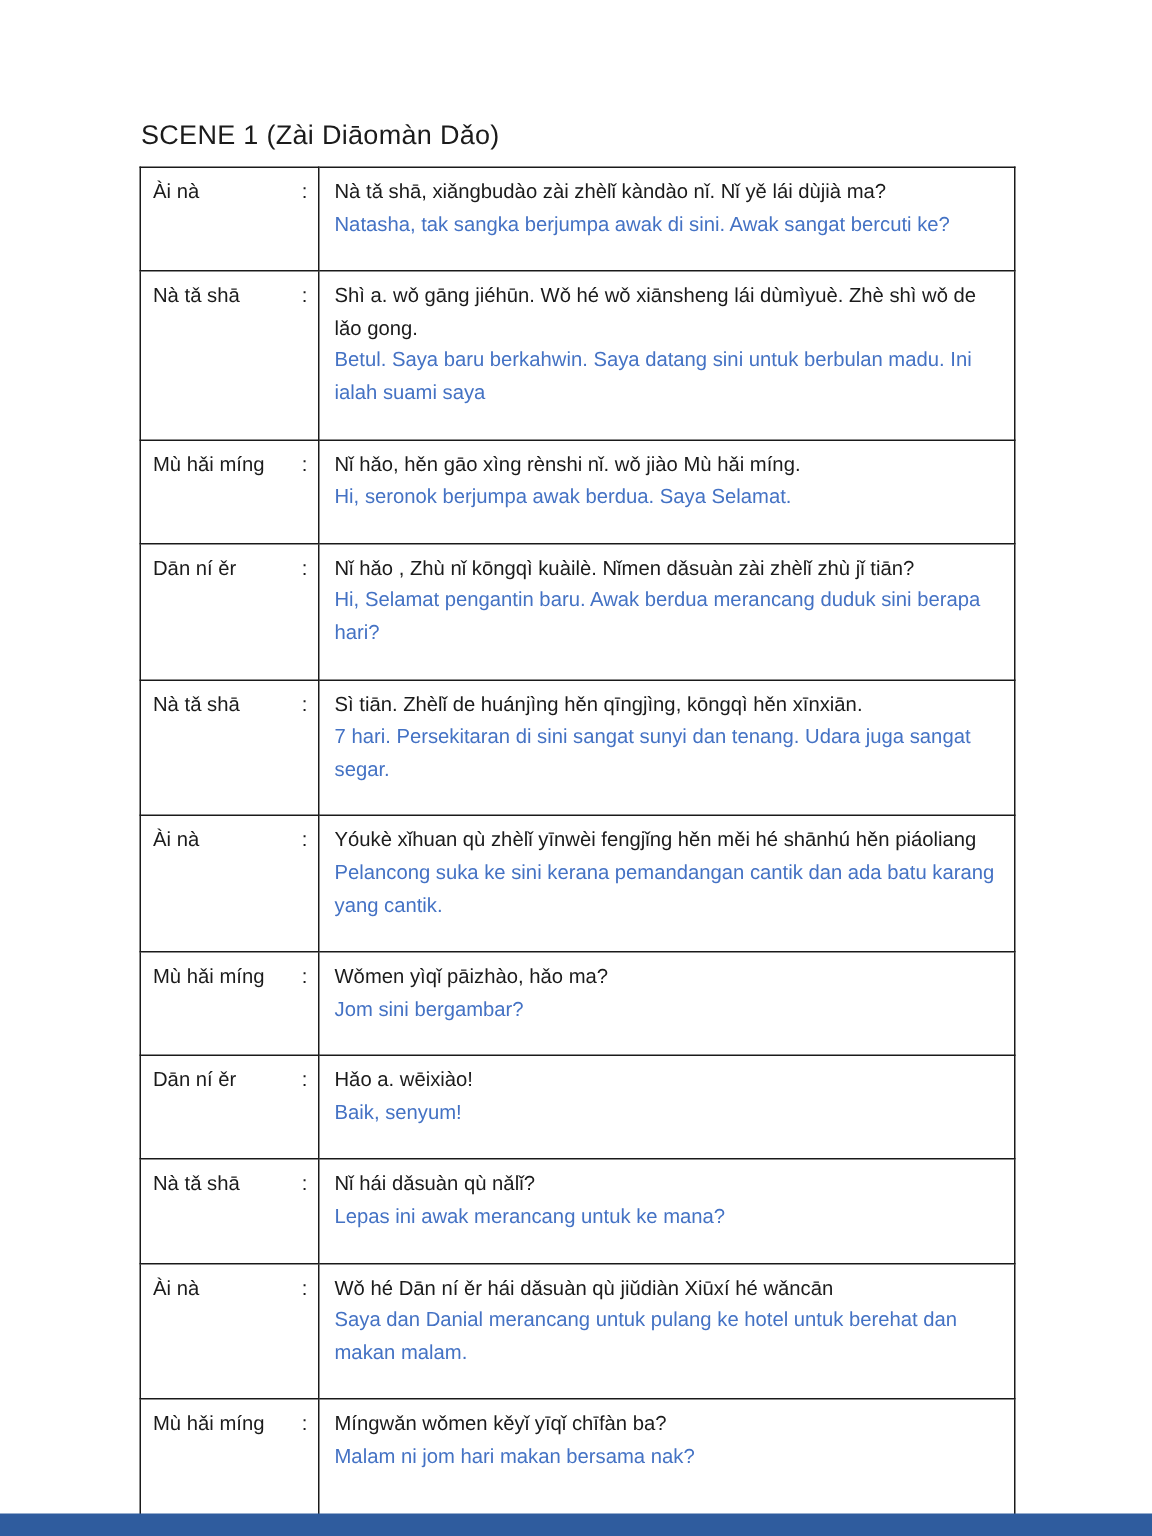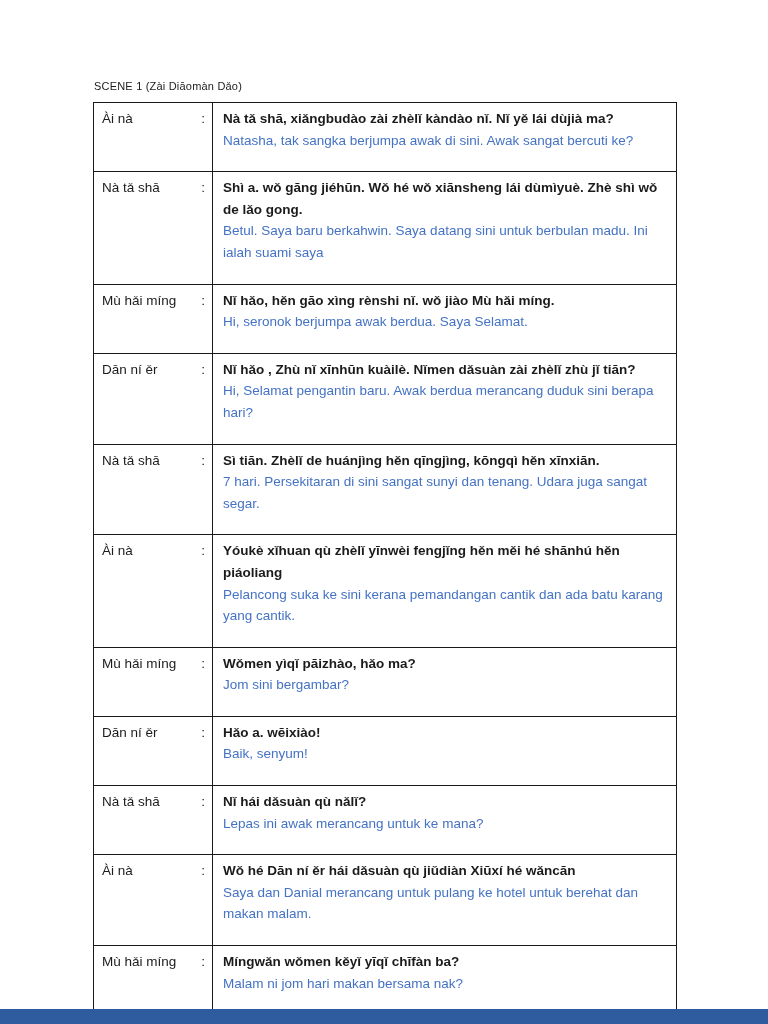--- a/index.html
+++ b/index.html
@@ -20,21 +20,21 @@
     width: 768px; height: 1024px;
     background: #ffffff;
   }
   .doc {
     position: absolute;
     left: 93px;
     top: 80px;
     width: 584px;
   }
   .doc-title {
-    font-size: 11px;
+    font-size: 18px;
     font-weight: 400;
     color: var(--text-color, #1b1b1b);
     margin: 0 0 10px 1px;
     letter-spacing: 0.2px;
   }
   table.dialogue {
     border-collapse: collapse;
     width: 584px;
     table-layout: fixed;
   }
@@ -55,21 +55,20 @@
     padding-bottom: 34px;
   }
   .speaker-inner {
     display: flex;
     justify-content: space-between;
     color: var(--text-color, #1b1b1b);
   }
   .pinyin {
     margin: 0;
     color: var(--text-color, #1b1b1b);
-    font-weight: bold;
   }
   .malay {
     margin: 0;
     color: var(--translation-color, #4472c4);
   }
   .footer-bar {
     position: absolute;
     left: 0;
     bottom: 0;
     width: 768px;
@@ -126,21 +125,21 @@
   </tr>
 
   <tr>
     <td class="speaker-cell">
       <div class="speaker-inner">
         <span>Dān ní ěr</span>
         <span>:</span>
       </div>
     </td>
     <td class="dialogue-cell">
-      <p class="pinyin">Nǐ hǎo , Zhù nǐ xīnhūn kuàilè.  Nǐmen dǎsuàn zài zhèlǐ zhù jǐ tiān?</p>
+      <p class="pinyin">Nǐ hǎo , Zhù nǐ kōngqì kuàilè.  Nǐmen dǎsuàn zài zhèlǐ zhù jǐ tiān?</p>
       <p class="malay">Hi, Selamat pengantin baru. Awak berdua merancang duduk sini berapa hari?</p>
     </td>
   </tr>
 
   <tr>
     <td class="speaker-cell">
       <div class="speaker-inner">
         <span>Nà tǎ shā</span>
         <span>:</span>
       </div>

